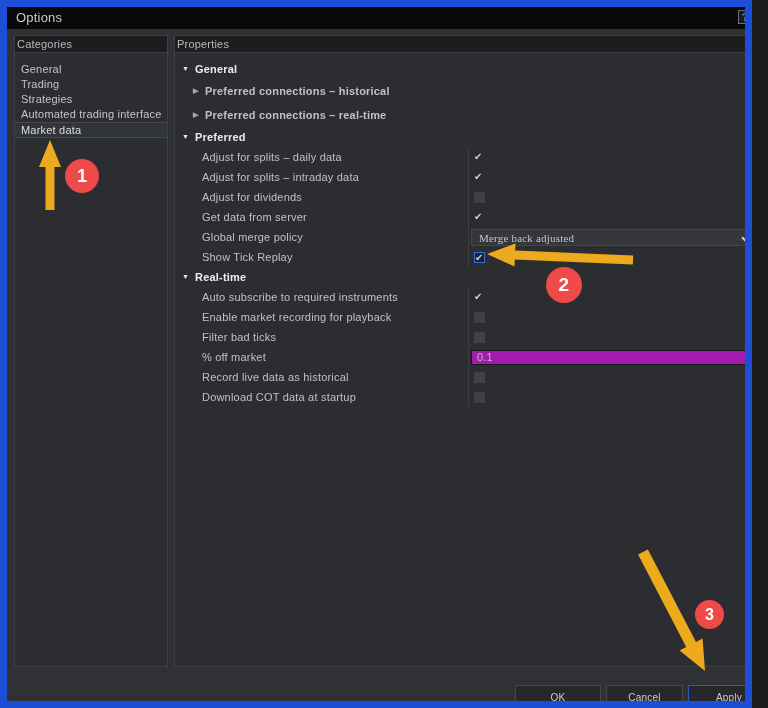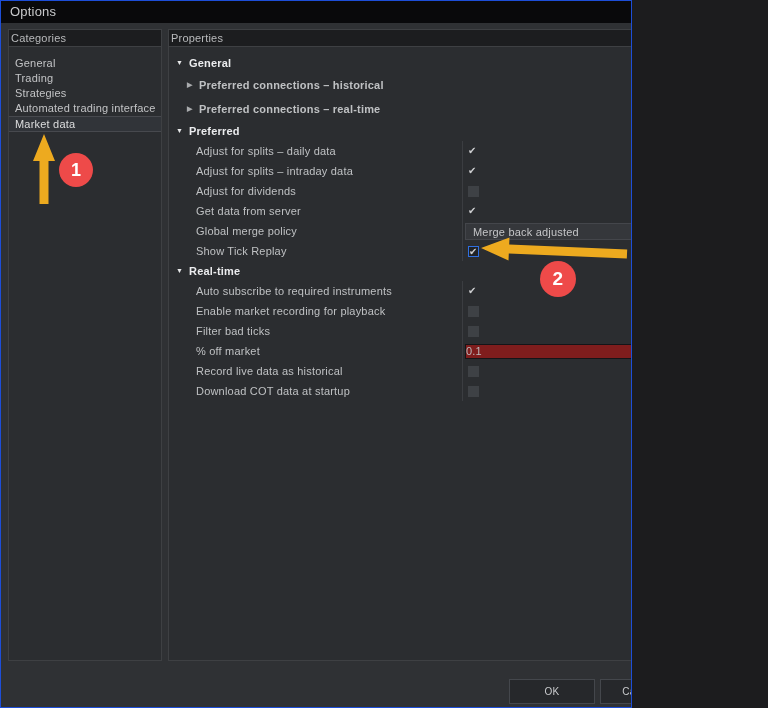--- a/index.html
+++ b/index.html
@@ -1,20 +1,20 @@
 <!DOCTYPE html>
 <html><head>
 <meta charset="utf-8">
 <style>
   html,body{margin:0;padding:0;background:#1c1c1e;}
   .dialog{
-    position:relative;width:632px;height:708px;overflow:hidden;
+    position:relative;width:752px;height:708px;overflow:hidden;
     background:#2f3134;font-family:"Liberation Sans",sans-serif;
     -webkit-font-smoothing:antialiased;letter-spacing:.2px;
-    border:1px solid #1d4ed8;box-sizing:border-box;
+    border:7px solid #1d4ed8;box-sizing:border-box;
   }
   
   .titlebar{position:absolute;left:0;top:0;width:768px;height:22px;background:#09090b;}
   .titlebar .title{position:absolute;left:9px;top:3px;font-size:13px;color:#c9cacc;}
   .tb-btn{position:absolute;top:3px;width:14px;height:14px;box-sizing:border-box;
     display:flex;align-items:center;justify-content:center;font-size:10px;font-weight:bold;cursor:pointer;}
   .tb-help{right:23px;background:#1a1b1d;border:1px solid #6f7174;color:#4d8be8;}
   .tb-close{right:5px;background:#a93030;border:1px solid #c87b7b;color:#ffffff;}
   
   .panel{position:absolute;background:#2b2d30;border:1px solid #3e4043;box-sizing:border-box;}
@@ -43,26 +43,26 @@
   .value-cell{flex:1;height:100%;display:flex;align-items:center;}
   
   .cb{width:11px;height:11px;margin-left:5px;box-sizing:border-box;position:relative;cursor:pointer;
     background:#3e4145;}
   .cb.checked{background:transparent;}
   .cb .tick{position:absolute;left:0;top:-1px;font-size:10px;line-height:11px;color:#cdced0;}
   .cb.focused{background:#202225;border:1px solid #2f6fe0;}
   
   .dd{margin-left:2px;width:291px;height:17px;background:#35373b;border:1px solid #44464b;
     box-sizing:border-box;position:relative;cursor:pointer;}
-  .dd-text{position:absolute;left:7px;top:1px;font-size:11px;line-height:14px;color:#c4c5c7;}
+  .dd-text{position:absolute;left:7px;top:1px;font-size:11px;line-height:14px;color:#c4c5c7;font-family:Liberation Serif, serif;}
   .dd-chev{position:absolute;right:10px;top:4px;width:6px;height:6px;
     border-left:2px solid #d2d3d5;border-bottom:2px solid #d2d3d5;transform:rotate(-45deg);}
   
-  .tin{margin-left:2px;width:289px;height:15px;background:#7f1d1d;border:1px solid #141518;
-    box-sizing:border-box;font-size:11px;line-height:13px;color:#b9babc;}
+  .tin{margin-left:2px;width:289px;height:15px;background:#a21caf;border:1px solid #141518;
+    box-sizing:border-box;font-size:11px;line-height:13px;color:#b9babc;padding-left:5px;}
   
   .btn{position:absolute;top:678px;height:25px;background:#26282b;border:1px solid #44474c;
     box-sizing:border-box;color:#c9cbcd;font-size:10px;display:flex;align-items:center;
     justify-content:center;cursor:pointer;}
   .btn-ok{left:508px;width:86px;}
   .btn-cancel{left:599px;width:77px;}
   .btn-apply{left:681px;width:82px;border:1px solid #2b57c8;}
   .partial-box{position:absolute;left:706px;top:702px;width:57px;height:10px;
     background:#121315;border:1px solid #5a5c60;box-sizing:border-box;}
   

